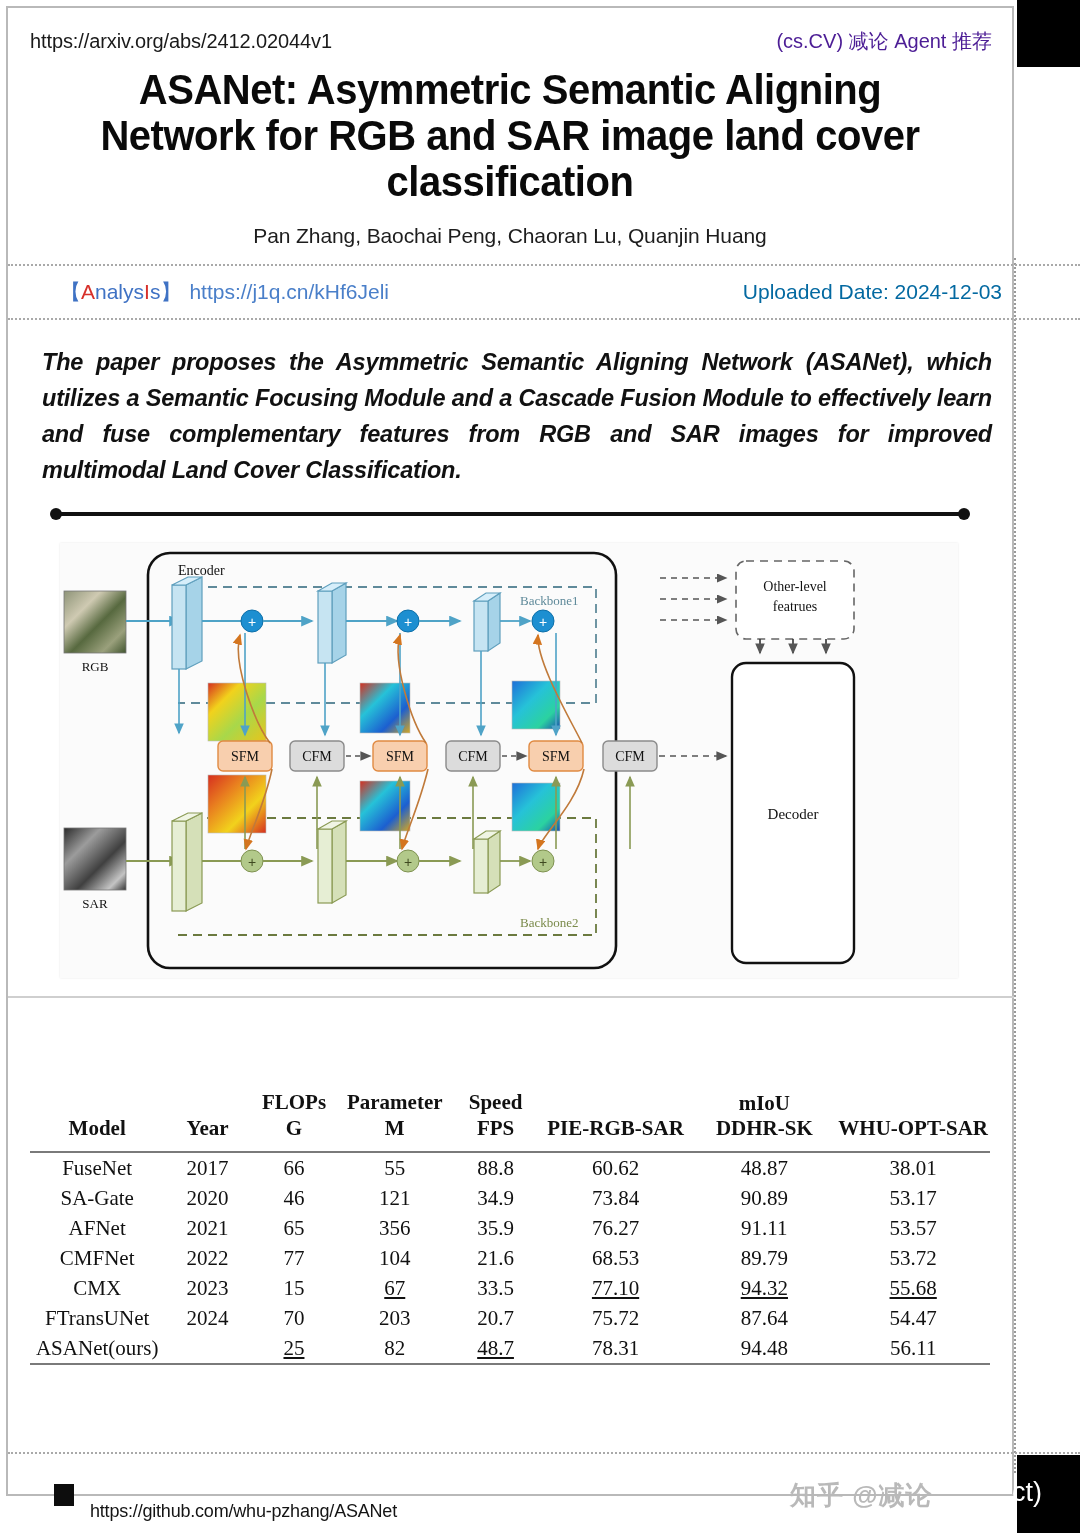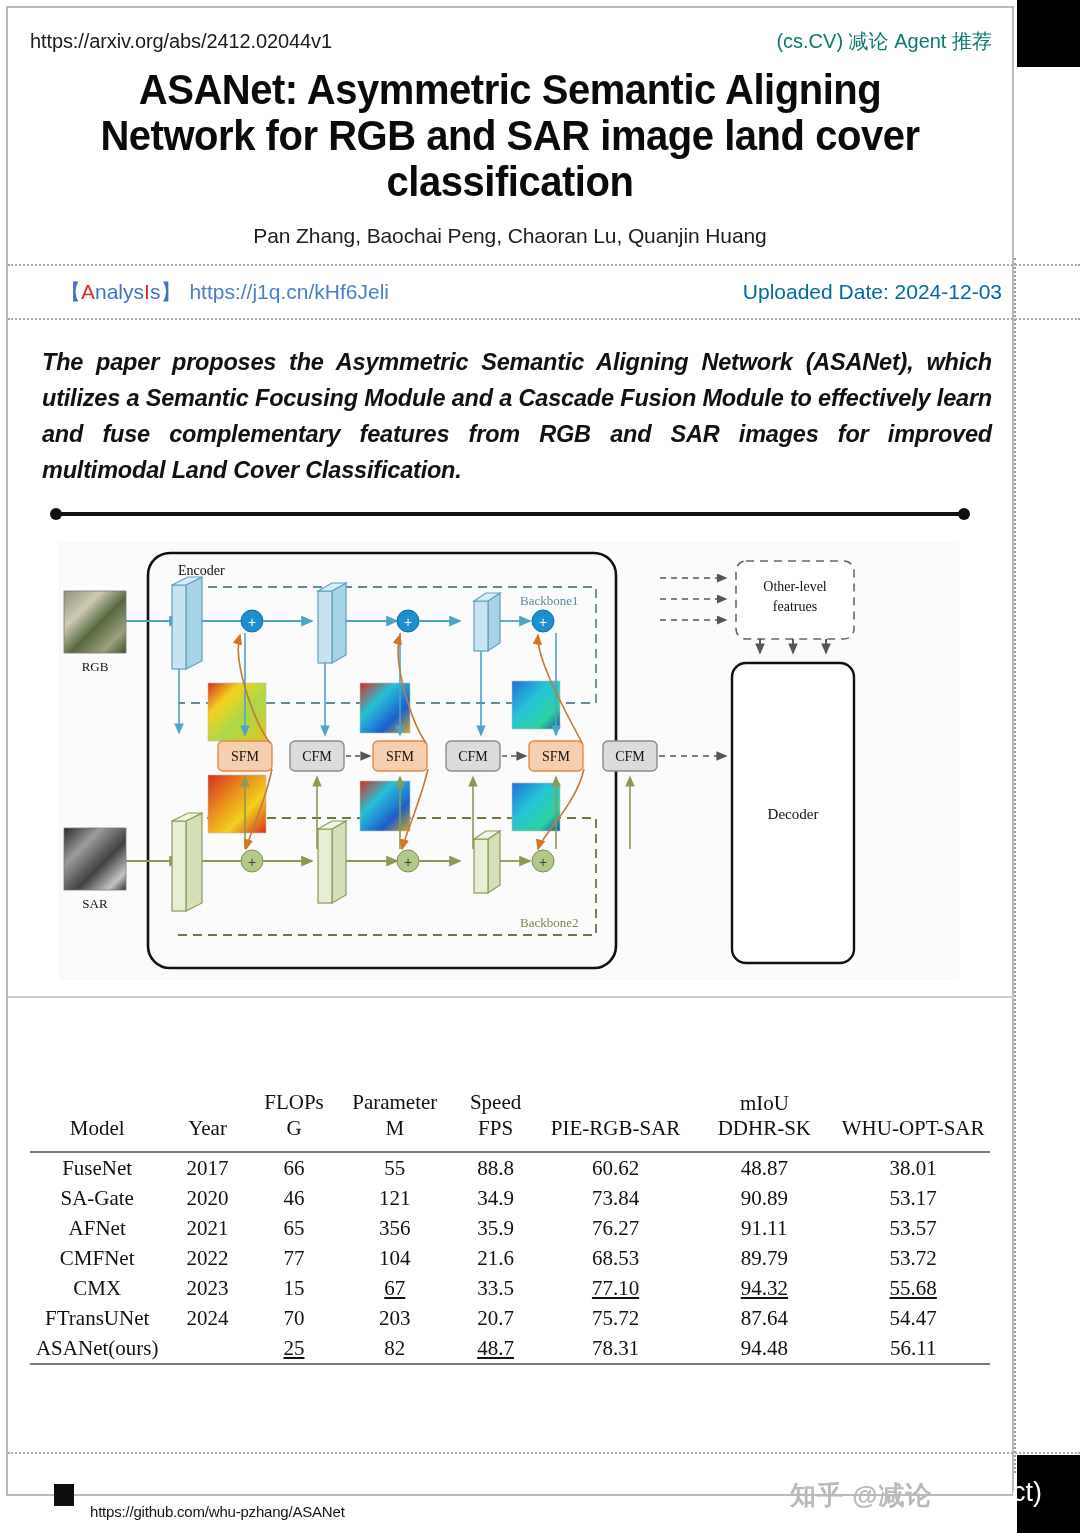--- a/index.html
+++ b/index.html
@@ -69,21 +69,21 @@
     box-sizing: border-box;
     margin-top: 12px;
   }
   .topbar-url {
     font-size: 20px;
     color: #1a1a1a;
     letter-spacing: -0.1px;
   }
   .topbar-tag {
     font-size: 20px;
-    color: #0f766e;
+    color: #4c1d95;
     white-space: nowrap;
   }
 
   
   .title-wrap {
     position: absolute;
     left: 30px;
     top: 66px;
     width: 960px;
     text-align: center;
@@ -214,21 +214,21 @@
     top: 1090px;
     width: 960px;
   }
   table.results {
     width: 100%;
     border-collapse: collapse;
     font-family: "Liberation Serif", "DejaVu Serif", serif;
     color: #111;
   }
   table.results th {
-    font-weight: normal;
+    font-weight: bold;
     font-size: 21px;
     padding: 0 0 1px 0;
     text-align: center;
     vertical-align: bottom;
     line-height: 25px;
   }
   table.results td {
     font-size: 21px;
     text-align: center;
     padding: 3px 0 3px 0;
@@ -253,21 +253,21 @@
     box-sizing: border-box;
   }
   .footer-bullet {
     width: 20px;
     height: 22px;
     background: #0d0d0d;
     margin-right: 16px;
     flex: 0 0 auto;
   }
   .footer-link {
-    font-size: 15px;
+    font-size: 18px;
     color: #141414;
     letter-spacing: -0.2px;
     margin-top: 32px;
   }
   .watermark {
     position: absolute;
     left: 790px;
     top: 1478px;
     font-size: 26px;
     color: #b9b9b9;

